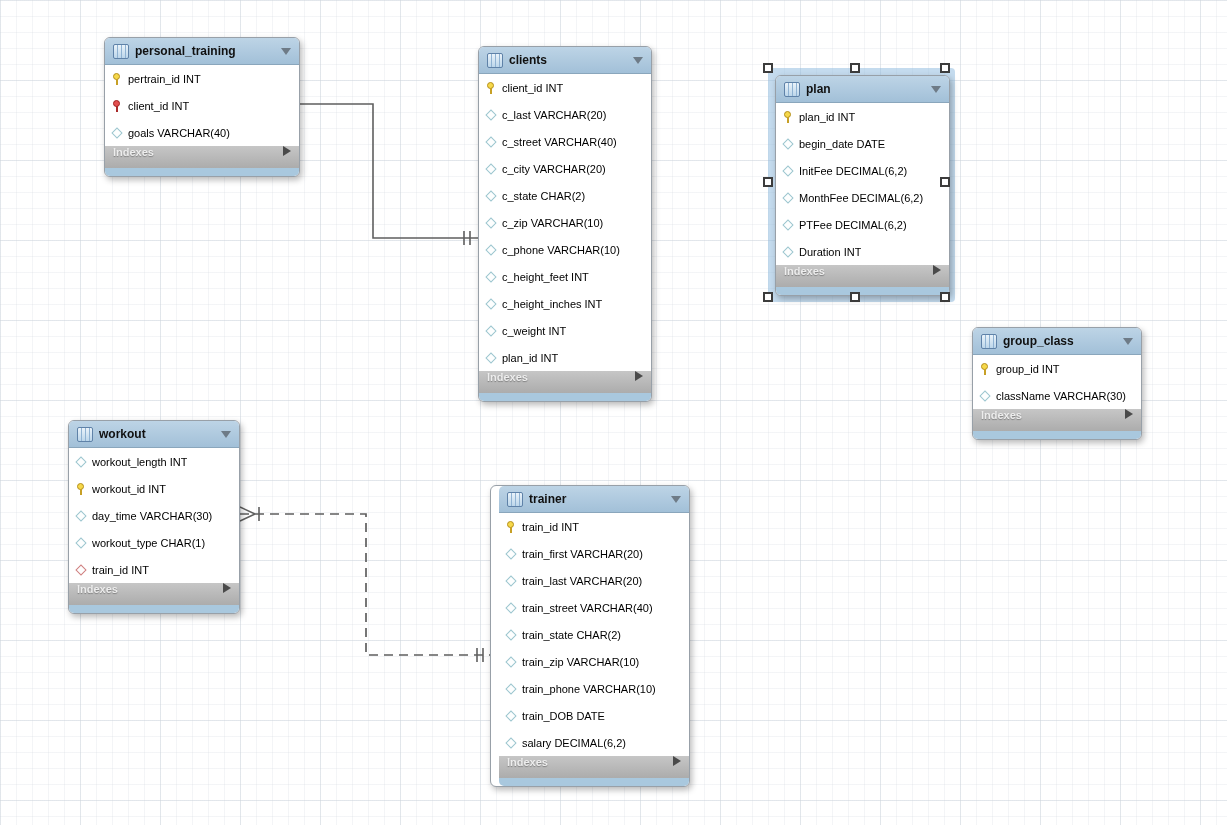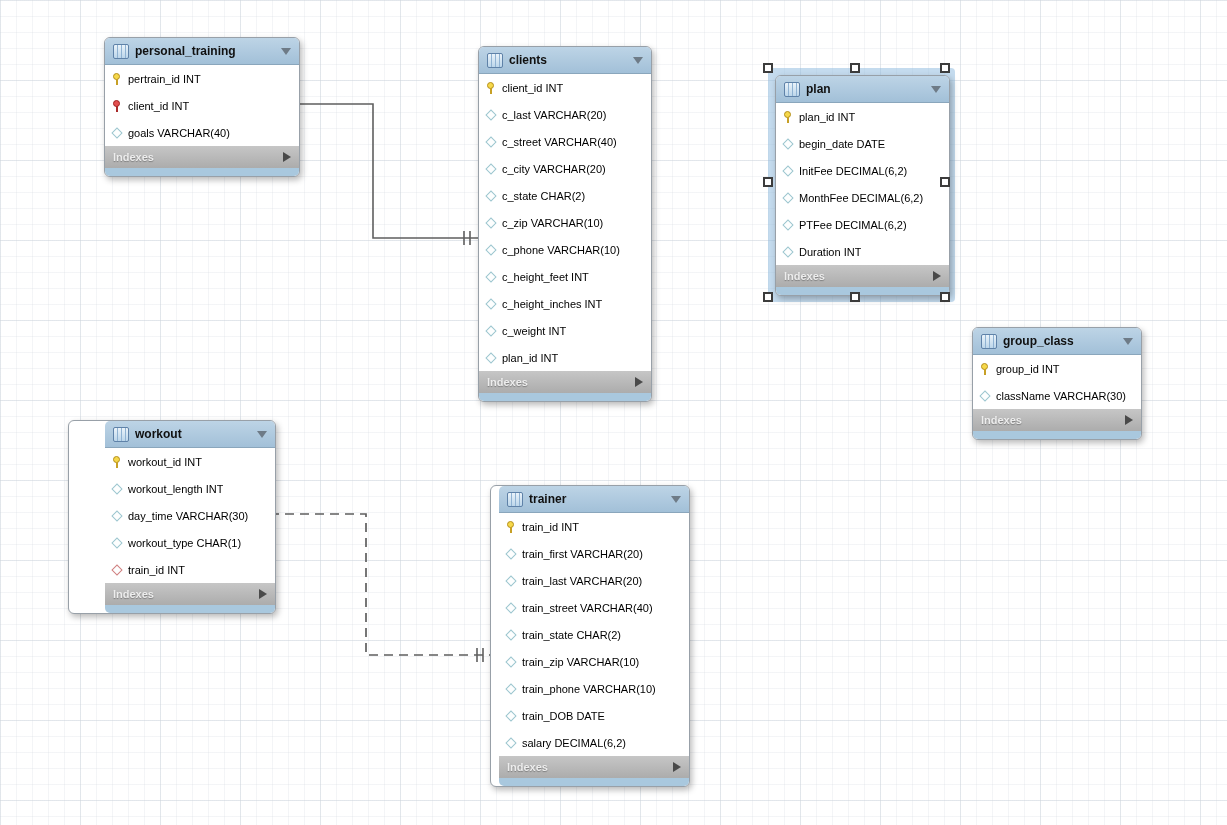--- a/index.html
+++ b/index.html
@@ -48,37 +48,37 @@
   .ic-pk::before,.ic-pkfk::before{
     content:"";position:absolute;top:0;left:2px;width:7px;height:7px;border-radius:50%;
     background:#f6d84a;border:1px solid #b38e1c;box-sizing:border-box;
   }
   .ic-pk::after,.ic-pkfk::after{
     content:"";position:absolute;top:6px;left:5px;width:2px;height:6px;background:#c7a026;
   }
   .ic-pkfk::before{background:#e35050;border-color:#9e2020;}
   .ic-pkfk::after{background:#a82a2a;}
   .tfoot{
-    height:22px;display:flex;align-items:center;padding:0 8px;
+    height:22px;display:flex;padding:0 8px;
     background:linear-gradient(#c6c6c6,#acacac);
     color:#ededed;font-weight:bold;font-size:11px;text-shadow:0 1px 1px rgba(90,90,90,.6);
   }
   .foot-arrow{
     margin-left:auto;width:0;height:0;
     border-top:5px solid transparent;border-bottom:5px solid transparent;
     border-left:8px solid #4a4a4a;
   }
   .bstrip{height:8px;background:#a9c8de;border-radius:0 0 5px 5px;}
 
   
   #t-personal_training{left:68px;top:37px;width:194px;margin-left:36px;}
   #t-clients{left:478px;top:46px;width:172px;}
   #t-plan{left:775px;top:75px;width:173px;}
   #t-group_class{left:972px;top:327px;width:168px;}
-  #t-workout{left:68px;top:420px;width:170px;padding-left:36px;}
+  #t-workout{left:68px;top:420px;width:170px;}
   #t-trainer{left:490px;top:485px;width:190px;padding-left:8px;}
 
   
   .selection-ring{
     position:absolute;left:768px;top:68px;width:187px;height:234px;z-index:1;
     background:rgba(148,190,224,.55);border-radius:4px;
   }
   .handle{
     position:absolute;width:10px;height:10px;z-index:3;
     background:#fff;border:2px solid #3c3c3c;box-sizing:border-box;
@@ -268,26 +268,26 @@
   </div>
 
   <div class="table-figure" id="t-workout">
     <div class="thead">
       <span class="tbl-icon"></span>
       <span class="tname">workout</span>
       <span class="hdr-arrow"></span>
     </div>
     <div class="tbody">
       <div class="row">
+          <span class="ic ic-col"></span>
+          <span class="lbl">workout_length INT</span>
+        </div>
+      <div class="row">
           <span class="ic ic-pk"></span>
           <span class="lbl">workout_id INT</span>
-        </div>
-      <div class="row">
-          <span class="ic ic-col"></span>
-          <span class="lbl">workout_length INT</span>
         </div>
       <div class="row">
           <span class="ic ic-col"></span>
           <span class="lbl">day_time VARCHAR(30)</span>
         </div>
       <div class="row">
           <span class="ic ic-col"></span>
           <span class="lbl">workout_type CHAR(1)</span>
         </div>
       <div class="row">

